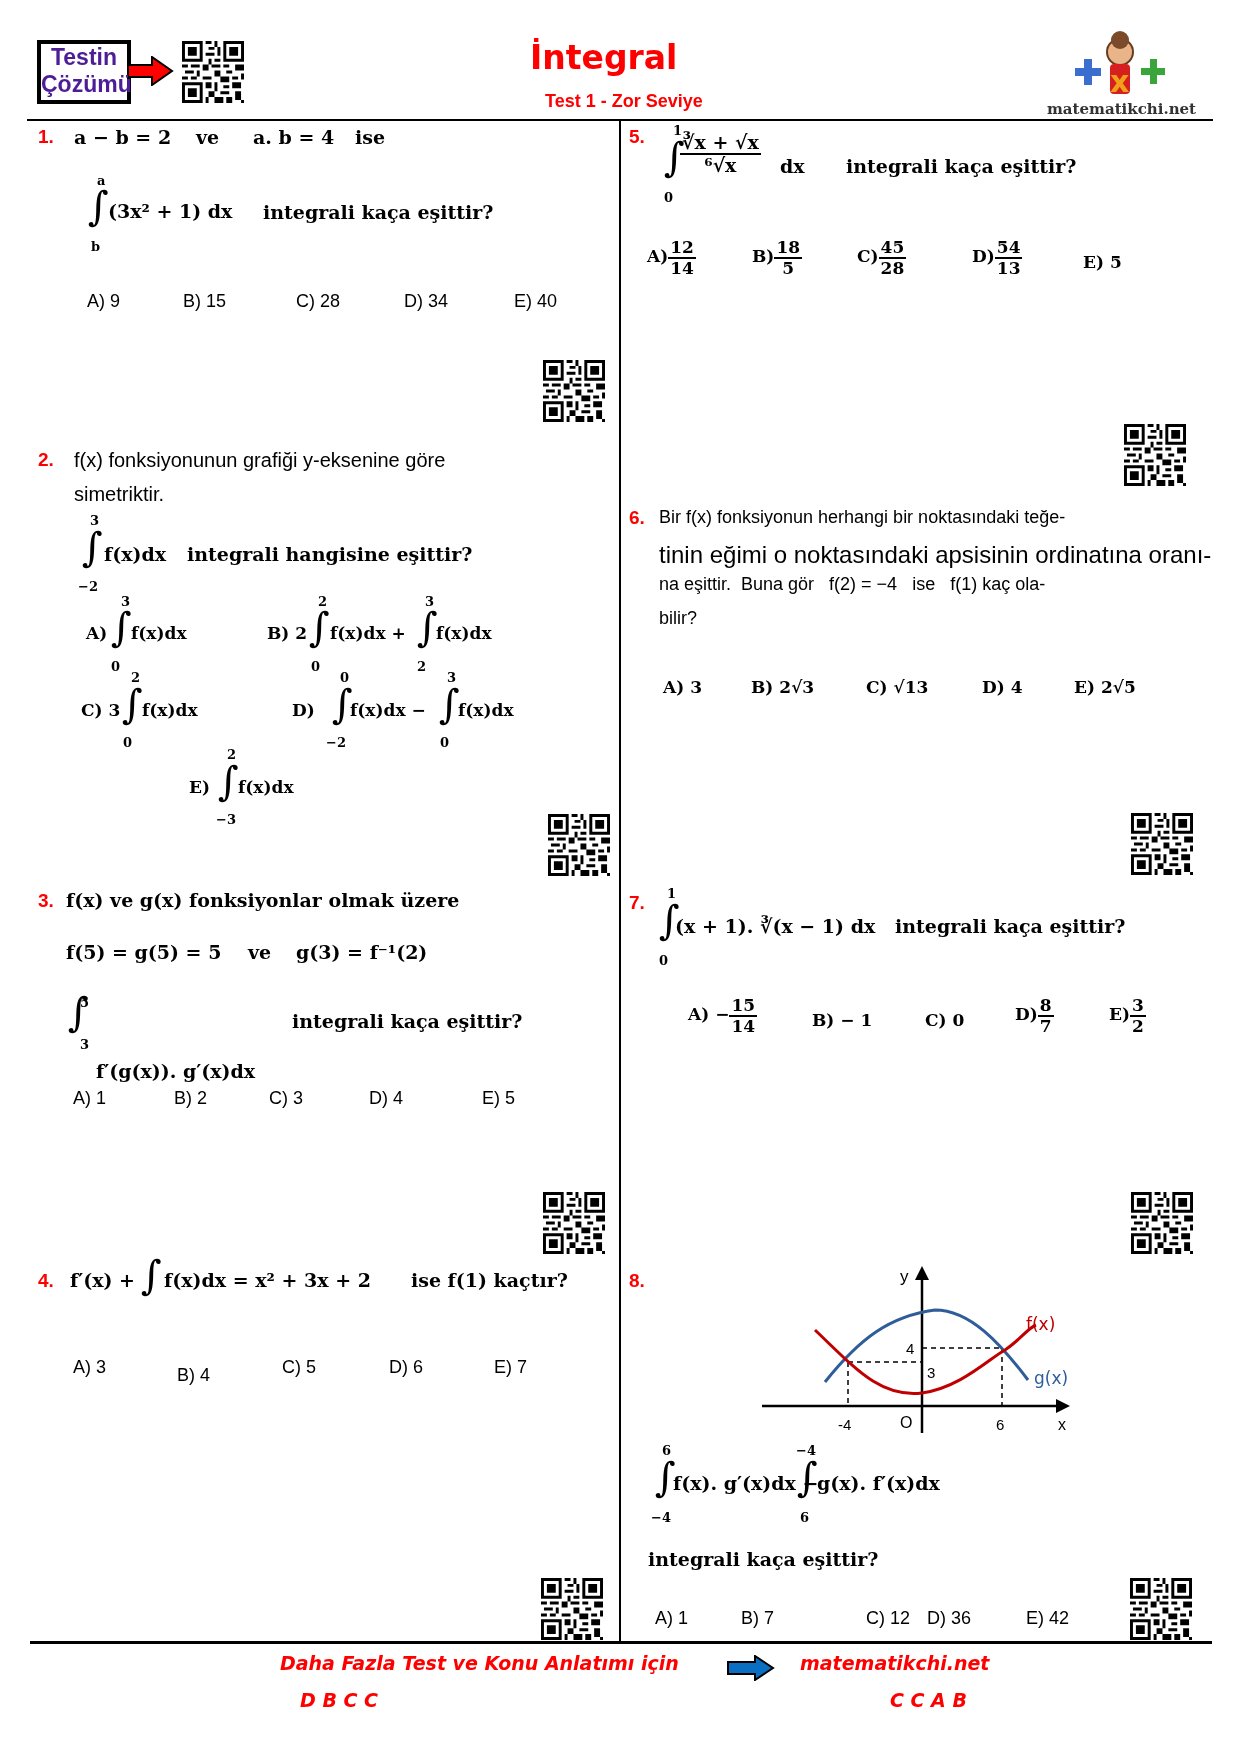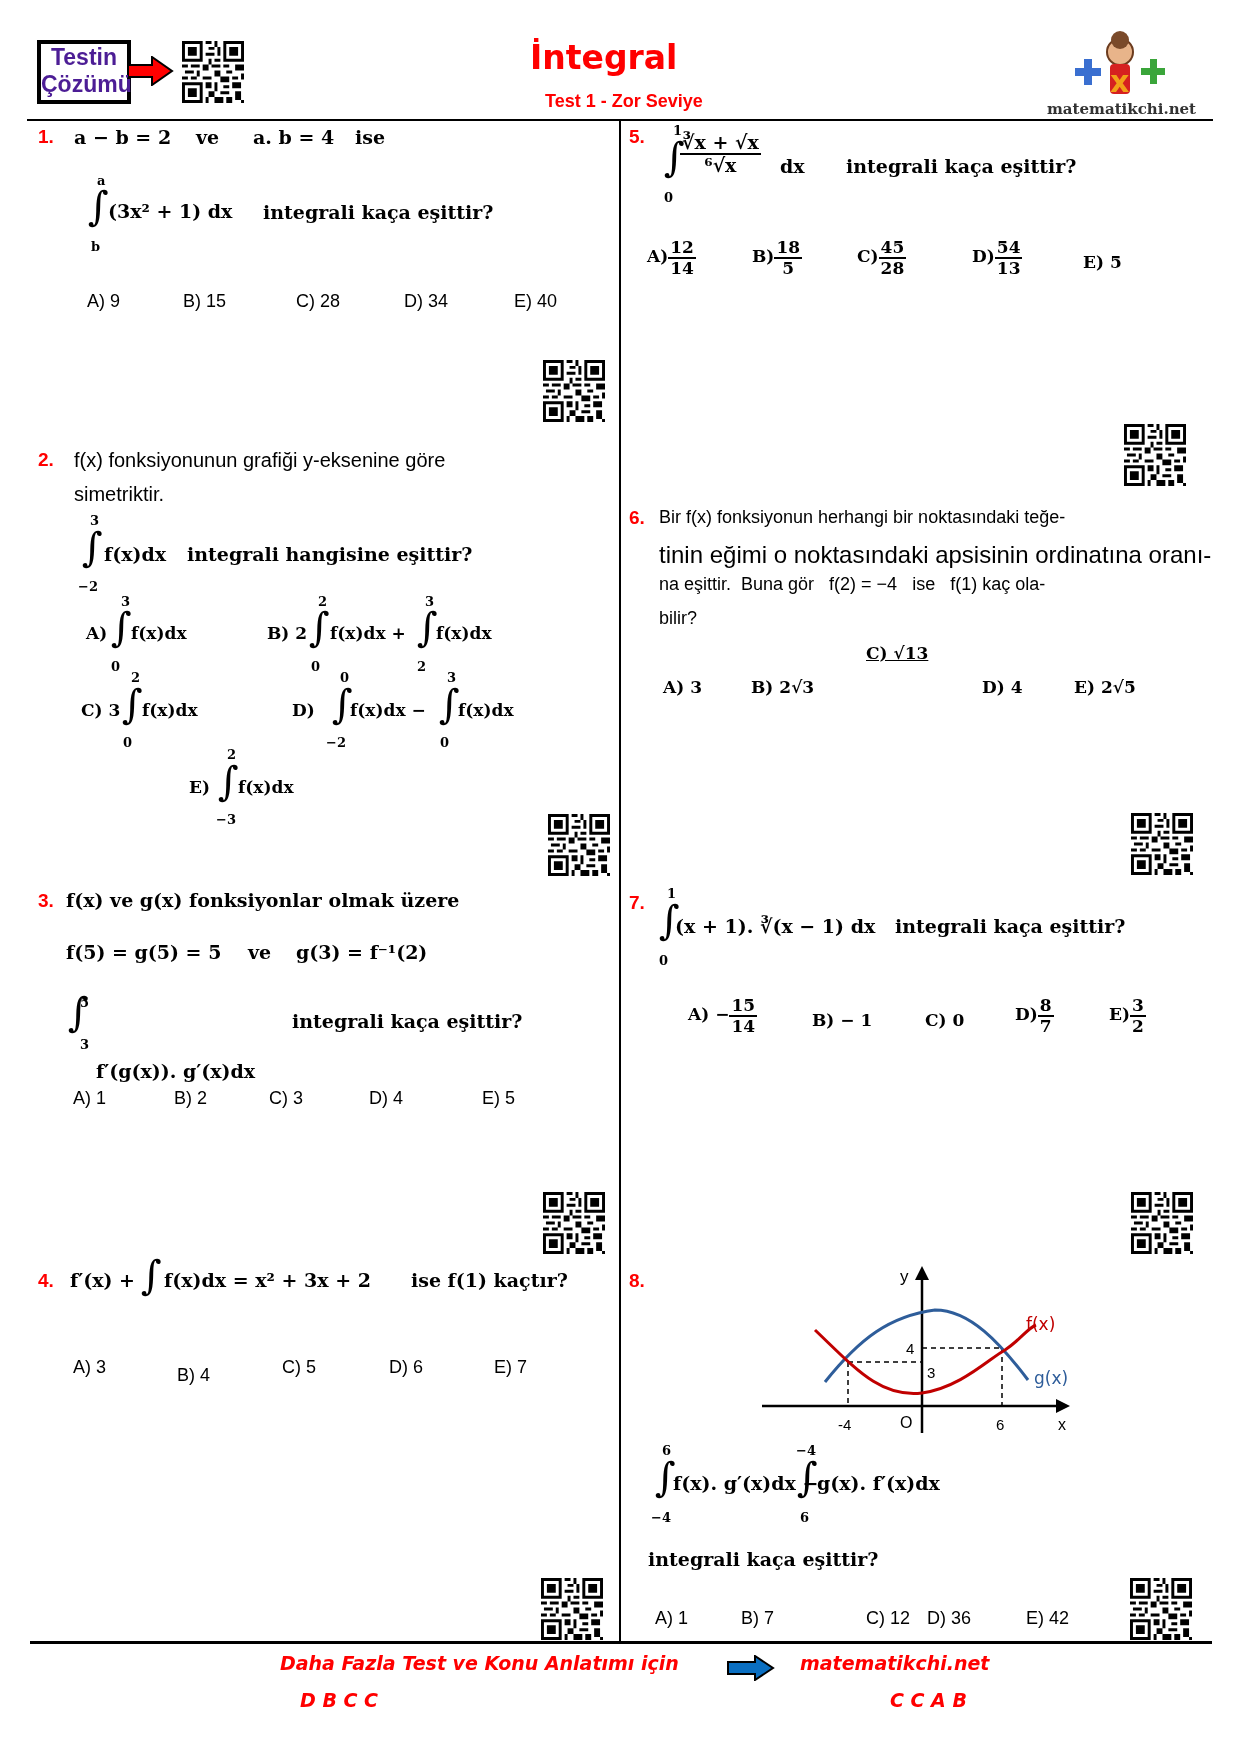--- a/index.html
+++ b/index.html
@@ -220,21 +220,21 @@
 
 <div>
   <div class="qnum" style="left:629px;top:507px;">6.</div>
   <div class="txt" style="left:659px;top:507px;font-size:18px;">Bir f(x) fonksiyonun herhangi bir noktasındaki teğe-</div>
   <div class="txt" style="left:659px;top:541px;font-size:24px;">tinin eğimi o noktasındaki apsisinin ordinatına oranı-</div>
   <div class="txt" style="left:659px;top:574px;font-size:18px;white-space:pre;">na eşittir.  Buna gör   f(2) = −4   ise   f(1) kaç ola-</div>
   <div class="txt" style="left:659px;top:608px;font-size:18px;">bilir?</div>
 
   <div class="optb" style="left:663px;top:677px;">A) 3</div>
   <div class="optb" style="left:751px;top:677px;">B) 2√3</div>
-  <div class="optb" style="left:866px;top:643px;text-decoration:underline;">C) √13</div>
+  <div class="optb" style="left:866px;top:677px;">C) √13</div>
   <div class="optb" style="left:982px;top:677px;">D) 4</div>
   <div class="optb" style="left:1074px;top:677px;">E) 2√5</div>
 
   <svg class="qr" style="left:1131px;top:813px;" viewBox="0 0 21 21">
       <use href="#qrpat"></use>
     </svg>
 </div>
 
 <div>
   <div class="qnum" style="left:629px;top:892px;">7.</div>

